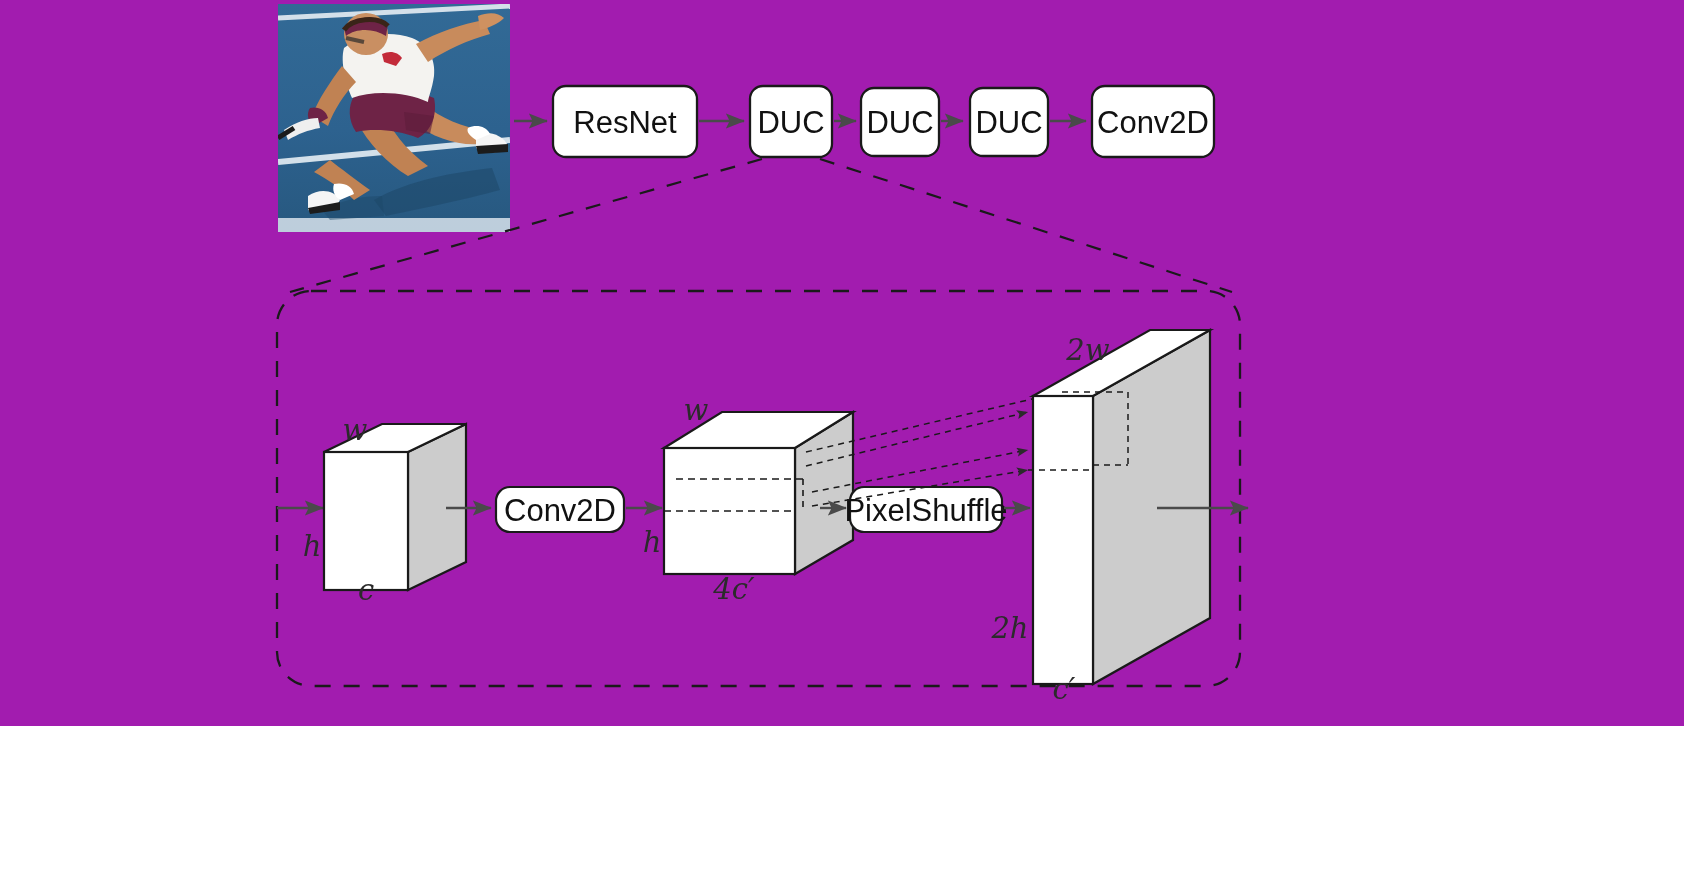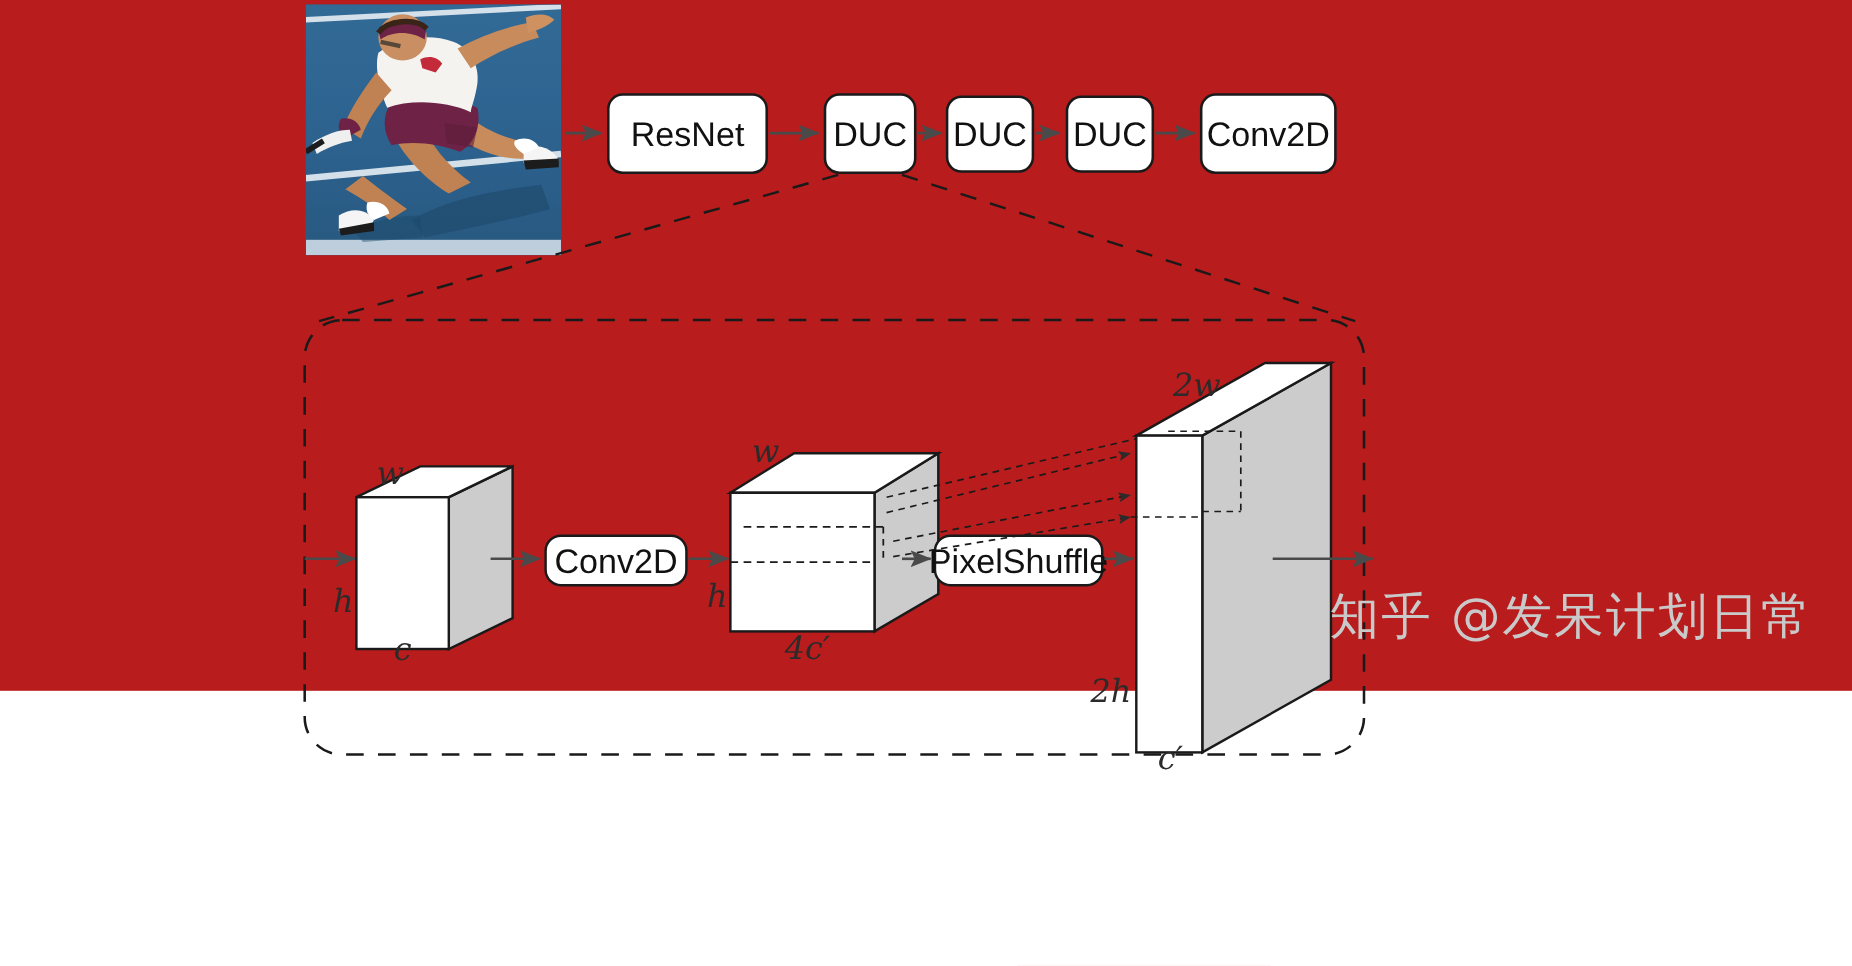--- a/index.html
+++ b/index.html
@@ -9,22 +9,22 @@
   }
   body {
     width: 1684px;
     height: 878px;
     font-family: "Liberation Sans", sans-serif;
     overflow: hidden;
   }
   #stage {
     position: relative;
     width: 1684px;
-    height: 628px;
-    background: #b91c1c;
+    height: 726px;
+    background: #a21caf;
   }
   svg.layer {
     position: absolute;
     left: 0;
     top: 0;
     width: 1684px;
     height: 878px;
   }
   .box-label {
     font-family: "Liberation Sans", sans-serif;
@@ -241,15 +241,14 @@
         <path d="M1028 470 L1093 470" stroke="#1a1a1a" stroke-width="1.5" fill="none" stroke-dasharray="6 5"></path>
         <text class="dim-label" x="1088" y="350">2w</text>
         <text class="dim-label" x="1010" y="628">2h</text>
         <text class="dim-label" x="1064" y="689">c′</text>
       </g>
 
       <line x1="1157" y1="508" x2="1248" y2="508" stroke="#4a4a4a" stroke-width="2.4" marker-end="url(#arrowhead)"></line>
     </g>
   </svg>
 
-  <div class="watermark-text">知乎 @发呆计划日常</div>
 
 </div>
 
 </body></html>

